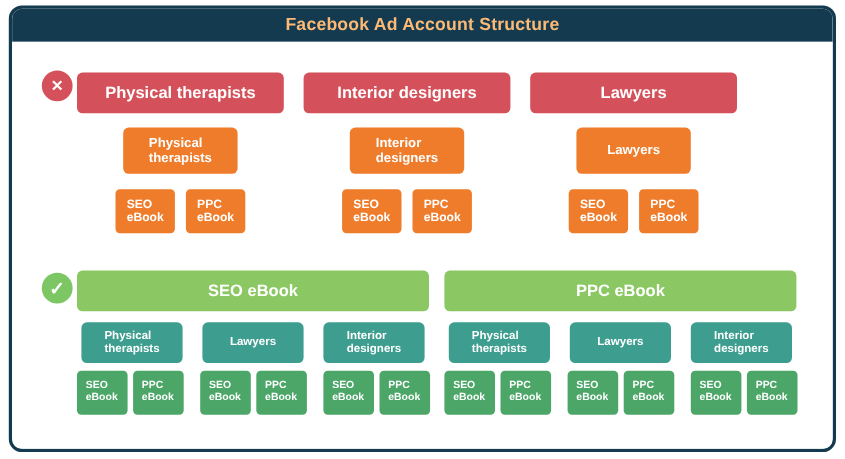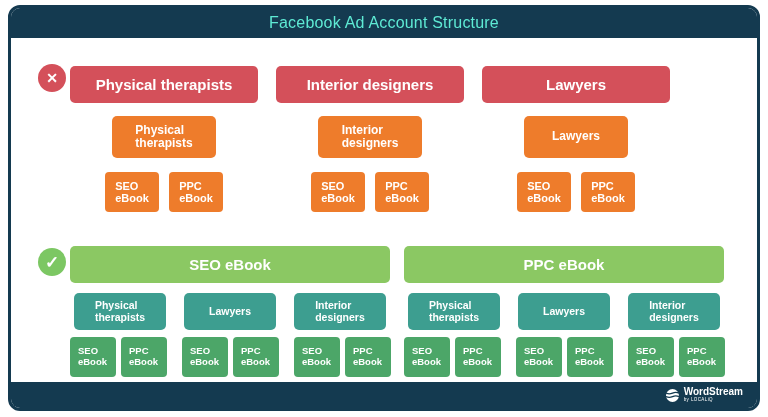--- a/index.html
+++ b/index.html
@@ -3,23 +3,23 @@
 <meta charset="utf-8">
 <style>
   * { margin:0; padding:0; box-sizing:border-box; }
   html,body { width:768px; height:417px; background:#ffffff; font-family:"Liberation Sans", sans-serif; }
   .card {
     position:absolute; left:8px; top:5px; width:752px; height:406px;
     background:#ffffff; border:3px solid #143A50; border-radius:12px;
     display:flex; flex-direction:column; overflow:hidden;
   }
   .hdr {
-    height:30px; background:#143A50; color:#5eead4;
+    height:30px; background:#143A50; color:#fdba74;
     display:flex; align-items:center; justify-content:center;
-    font-weight:normal; font-size:16px; letter-spacing:.2px;
+    font-weight:bold; font-size:16px; letter-spacing:.2px;
   }
   .content { flex:1; position:relative; background:#fff; }
   .ftr {
     height:26px; background:#143A50; display:flex; align-items:center;
     justify-content:flex-end; padding-right:14px;
   }
   .logo { display:flex; align-items:center; gap:5px; }
   .logo-txt { display:flex; flex-direction:column; color:#fff; line-height:1; }
   .logo-brand { font-weight:bold; font-size:10px; }
   .logo-sub { font-size:4.5px; letter-spacing:.4px; margin-top:1px; }
@@ -178,27 +178,14 @@
 eBook</div>
             <div class="box ad-green">PPC
 eBook</div>
           </div>
         </div>
       </div>
 
     </div>
   </div>
 
-  <div class="ftr">
-    <div class="logo">
-      <svg width="13" height="13" viewBox="0 0 13 13">
-        <circle cx="6.5" cy="6.5" r="6.5" fill="#ffffff"></circle>
-        <path d="M0 4.1 Q3.2 5.6 6.5 4.1 Q9.8 2.6 13 4.1" stroke="#143A50" stroke-width="1.4" fill="none"></path>
-        <path d="M0 7.6 Q3.2 9.1 6.5 7.6 Q9.8 6.1 13 7.6" stroke="#143A50" stroke-width="1.4" fill="none"></path>
-      </svg>
-      <div class="logo-txt">
-        <span class="logo-brand">WordStream</span>
-        <span class="logo-sub">by LOCALiQ</span>
-      </div>
-    </div>
-  </div>
 
 </div>
 
 </body></html>

